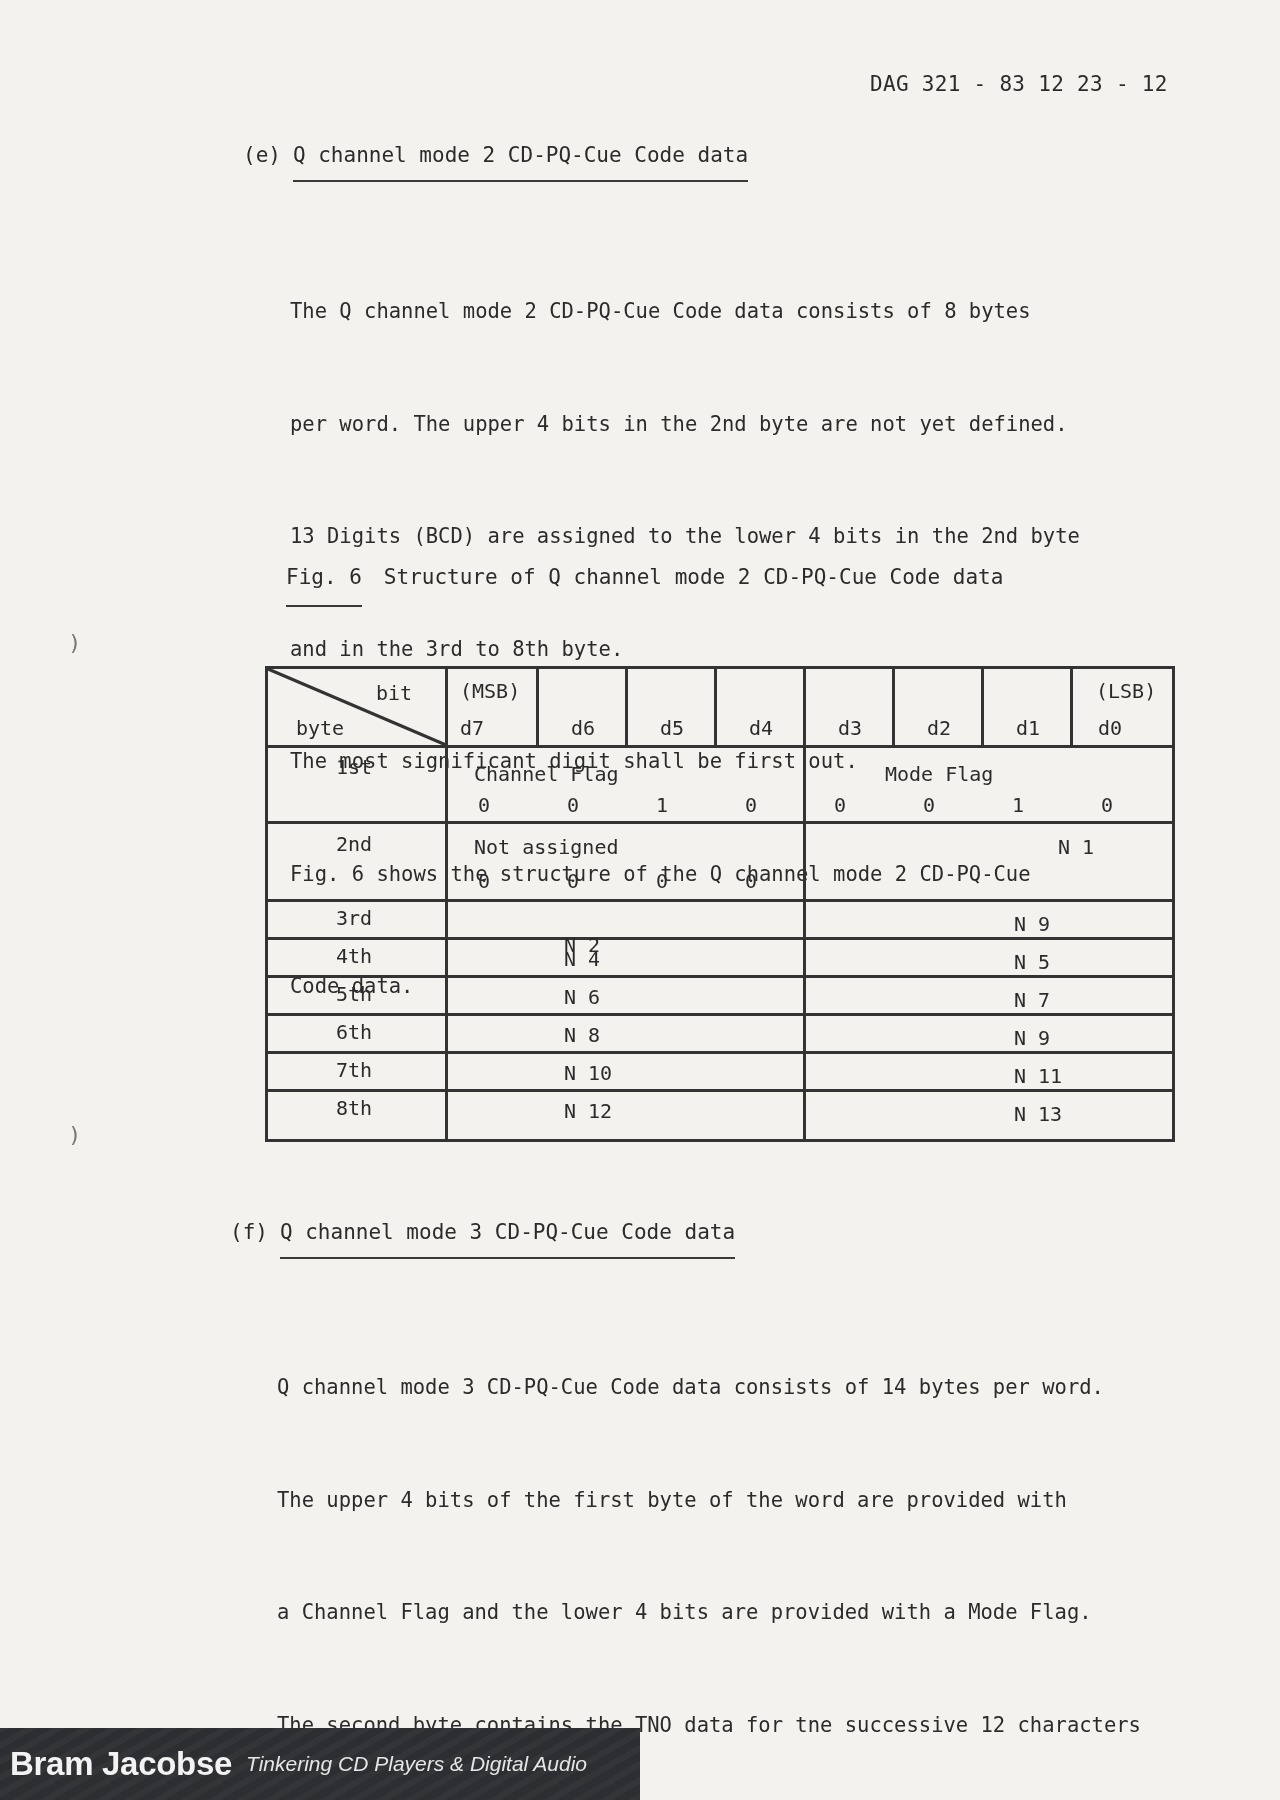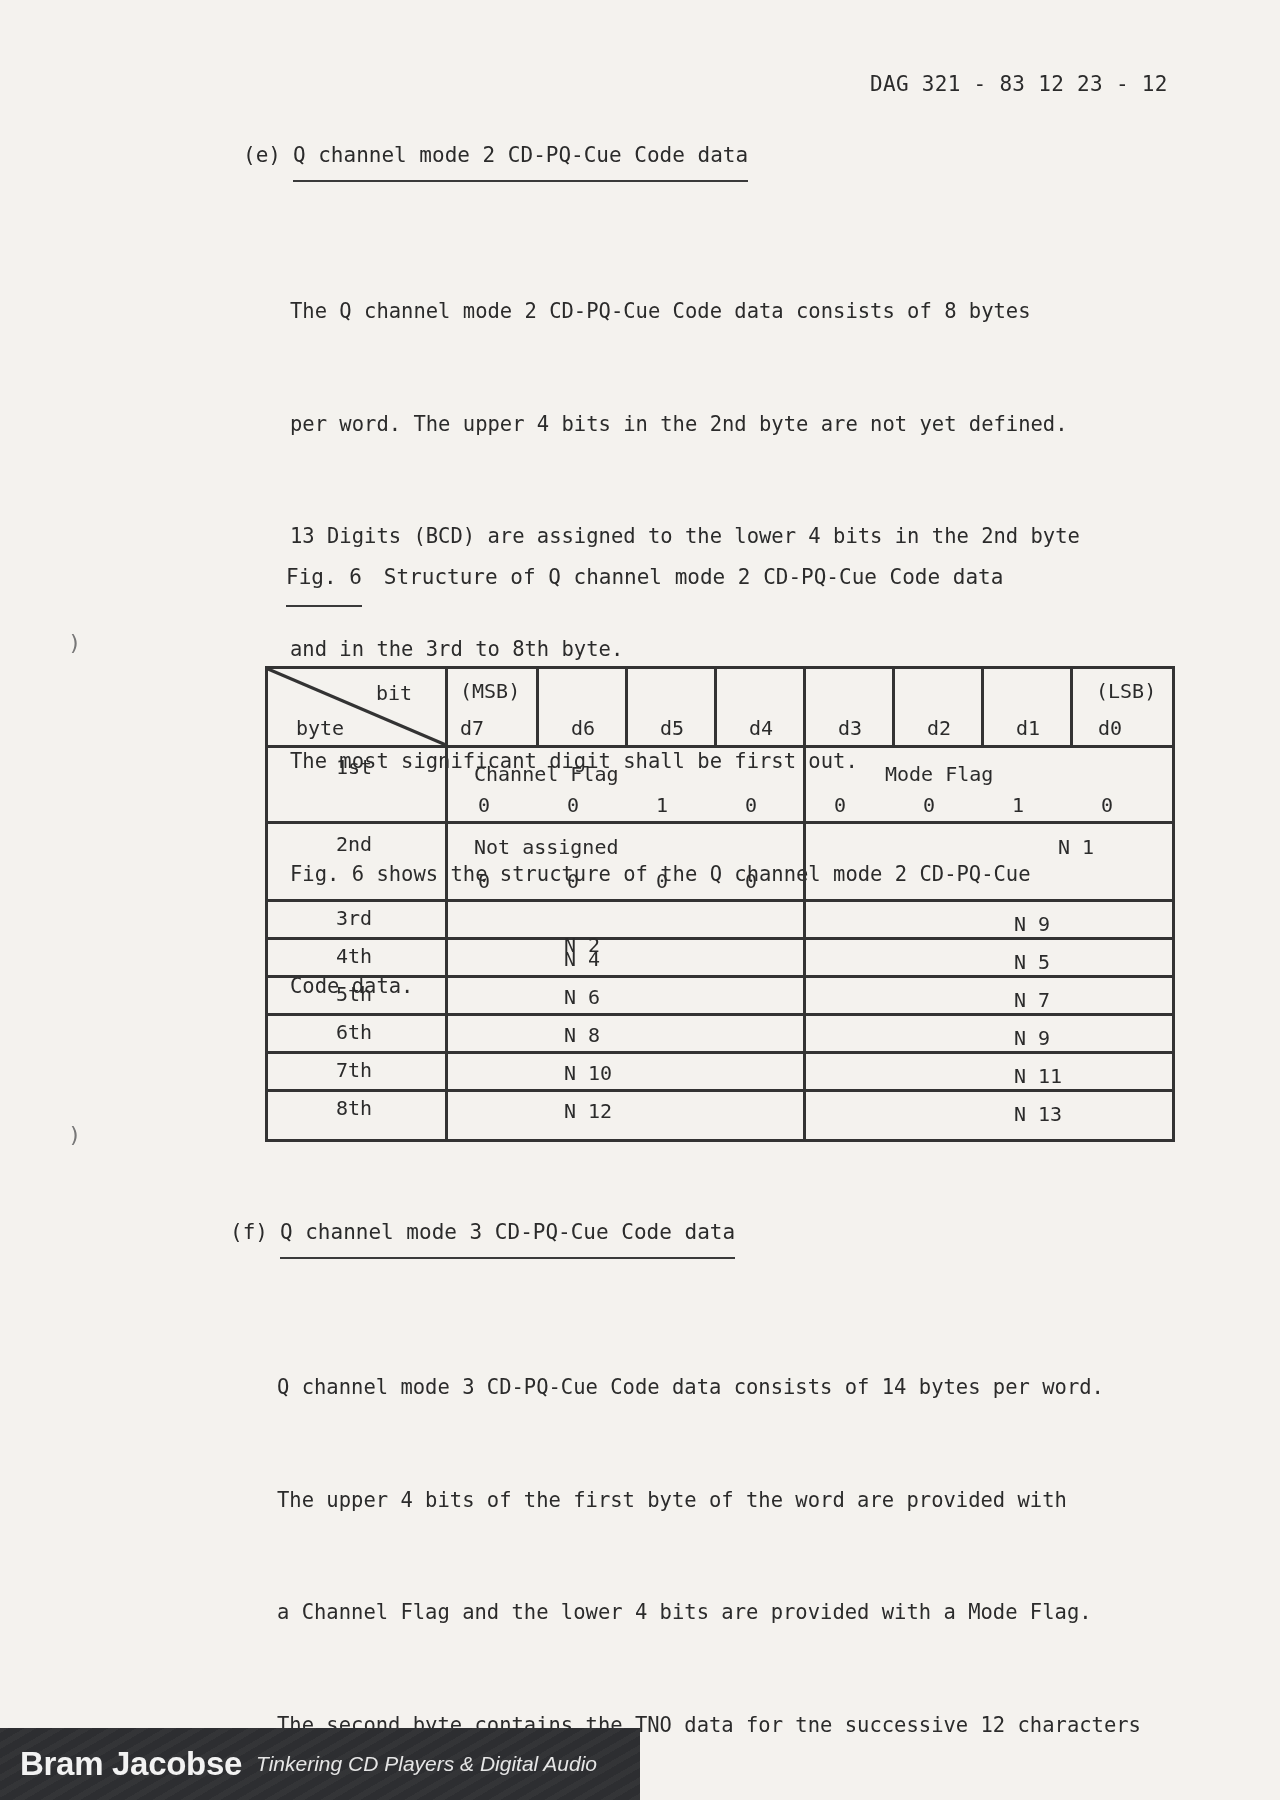--- a/index.html
+++ b/index.html
@@ -44,21 +44,21 @@
   .margin-mark { position: absolute; color: #777; font-size: 22px; }
 
   .footer-banner {
     position: absolute; left: 0; top: 1728px; width: 640px; height: 72px;
     background: #2d2e31;
     background-image: repeating-linear-gradient(-30deg, rgba(255,255,255,0.03) 0 6px, rgba(0,0,0,0.0) 6px 14px);
     display: flex; align-items: center;
   }
   .footer-name {
     font-family: "Liberation Sans", sans-serif; font-weight: bold; color: #f2f2f2;
-    font-size: 33px; margin-left: 20px; letter-spacing: -0.3px;
+    font-size: 33px; margin-left: 10px; letter-spacing: -0.3px;
   }
   .footer-tagline {
     font-family: "Liberation Sans", sans-serif; font-style: italic; color: #e6e6e6;
     font-size: 21px; margin-left: 14px;
   }
 </style>
 </head>
 <body>
 
 <div class="page">

